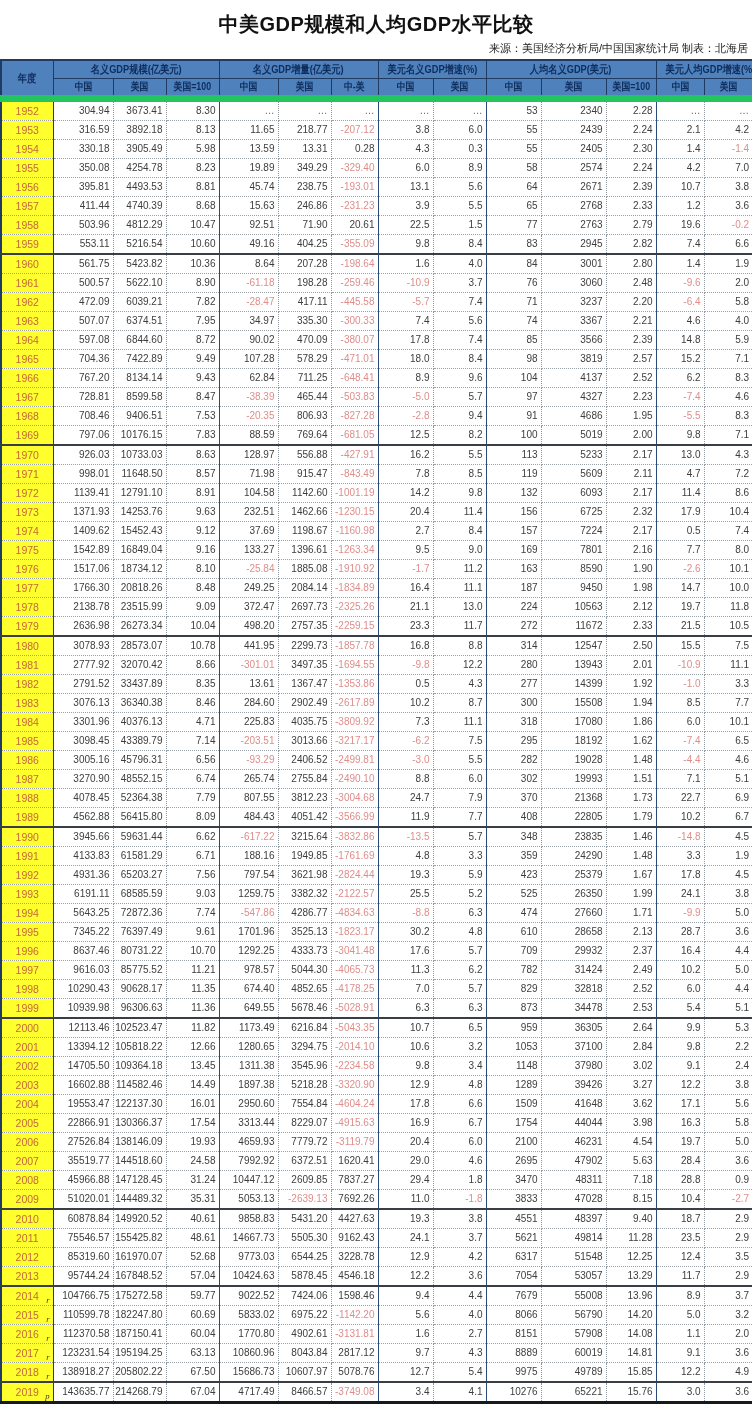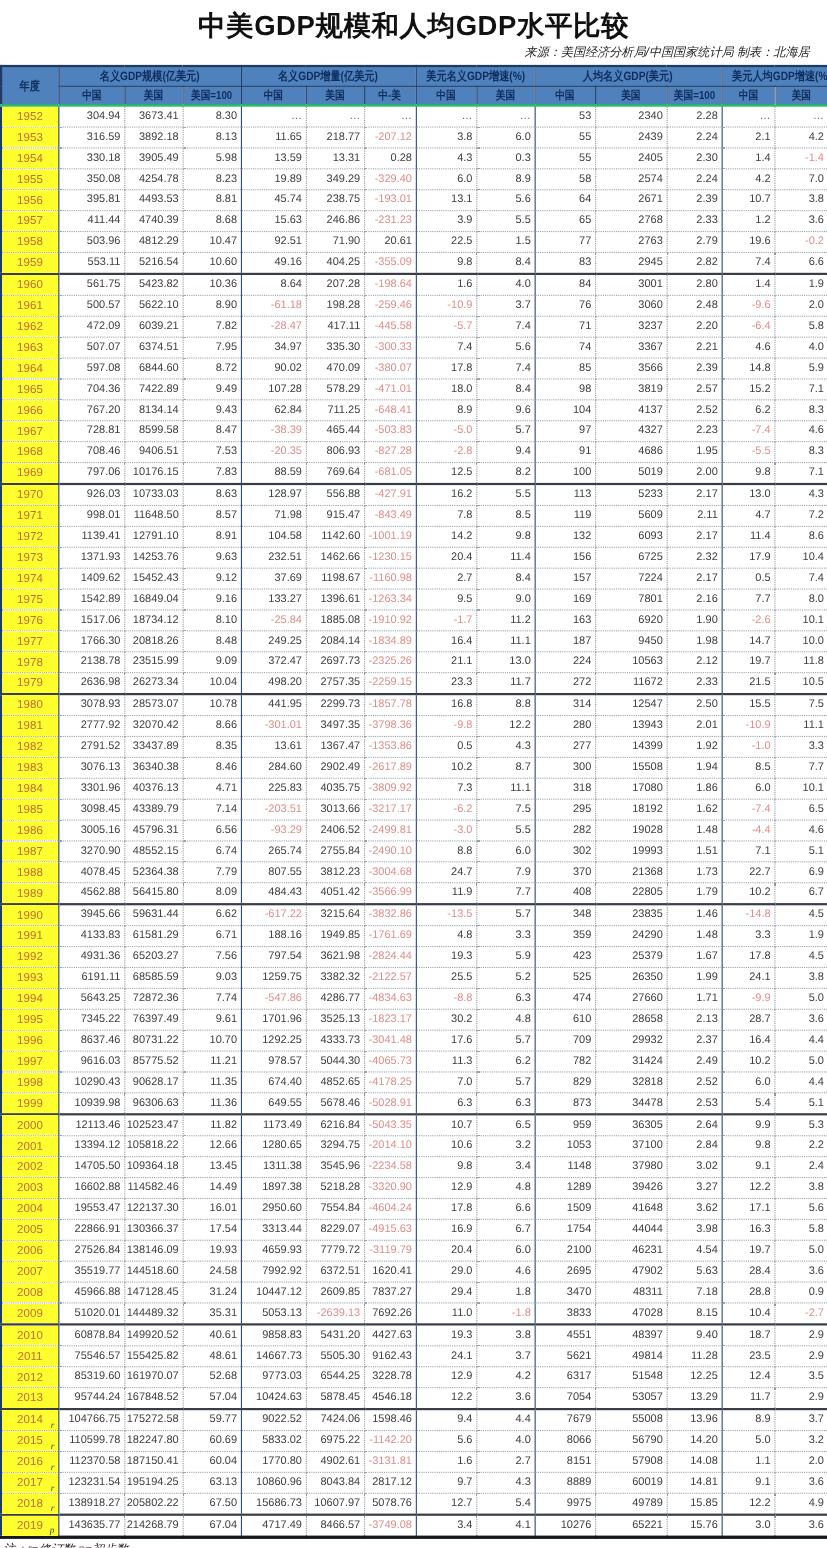--- a/index.html
+++ b/index.html
@@ -2,39 +2,39 @@
 <html><head>
 <meta charset="utf-8">
 <style>
   html,body { margin:0; padding:0; background:#ffffff; }
   .page {
     width:752px; height:1407px; margin:0 auto; background:#ffffff;
     font-family:"Liberation Sans","DejaVu Sans",sans-serif; overflow:hidden;
     box-sizing:border-box;
   }
   .title {
-    text-align:center; font-size:25px; font-weight:bold; color:#111;
+    text-align:center; font-size:20px; font-weight:bold; color:#111;
     padding-top:9px; height:30px; line-height:30px; letter-spacing:0.5px;
   }
   .source {
-    text-align:right; font-size:11px; font-style:italic; color:#1c1c1c;
-    padding:2px 16px 3px 0; height:15px; line-height:15px;
+    text-align:right; font-size:11px; color:#1c1c1c;
+    padding:2px 4px 3px 0; height:15px; line-height:15px;
   }
   table.gdp {
     width:752px; table-layout:fixed; border-collapse:collapse;
     border:2px solid #1f3a63; border-bottom:3px solid #15181c;
   }
   thead th {
     background:#4f81bd; color:#0f2d5c; font-weight:bold;
     border:1px solid #1f3a63; padding:0; overflow:hidden; white-space:nowrap;
   }
   thead tr.grp th { height:17px; font-size:11px; }
   thead tr.sub th { height:16px; font-size:10.5px; }
   thead th .sq { display:inline-block; white-space:nowrap; transform:scaleX(0.84); transform-origin:center center; }
-  thead { border-bottom:2px solid #22c55e; }
+  thead { border-bottom:7px solid #22c55e; }
   th.corner { font-size:12px; }
   tbody td {
     height:18px; padding:0 3px 0 0; font-size:10px; line-height:18px;
     text-align:right; color:#3d3d3d; overflow:hidden; white-space:nowrap;
     border-right:1px dotted #8f969e; border-bottom:1px dotted #9aa1a9;
     background:#ffffff;
   }
   tbody td.year {
     background:#ffff2e; color:#c4683a; text-align:center; padding:0;
     font-size:10.5px; border-right:1px solid #1f3a63; position:relative;
@@ -490,21 +490,21 @@
           <td class="year">1976</td>
           <td class="">1517.06</td>
           <td class="">18734.12</td>
           <td class="ge">8.10</td>
           <td class="neg">-25.84</td>
           <td class="">1885.08</td>
           <td class="ge neg">-1910.92</td>
           <td class="neg">-1.7</td>
           <td class="ge">11.2</td>
           <td class="">163</td>
-          <td class="">6920</td>
+          <td class="">8590</td>
           <td class="ge">1.90</td>
           <td class="neg">-2.6</td>
           <td class="ge">10.1</td>
         </tr>
         <tr>
           <td class="year">1977</td>
           <td class="">1766.30</td>
           <td class="">20818.26</td>
           <td class="ge">8.48</td>
           <td class="">249.25</td>
@@ -566,21 +566,21 @@
           <td class="">15.5</td>
           <td class="ge">7.5</td>
         </tr>
         <tr>
           <td class="year">1981</td>
           <td class="">2777.92</td>
           <td class="">32070.42</td>
           <td class="ge">8.66</td>
           <td class="neg">-301.01</td>
           <td class="">3497.35</td>
-          <td class="ge neg">-3798.36</td>
+          <td class="ge neg">-1694.55</td>
           <td class="neg">-9.8</td>
           <td class="ge">12.2</td>
           <td class="">280</td>
           <td class="">13943</td>
           <td class="ge">2.01</td>
           <td class="neg">-10.9</td>
           <td class="ge">11.1</td>
         </tr>
         <tr>
           <td class="year">1982</td>

